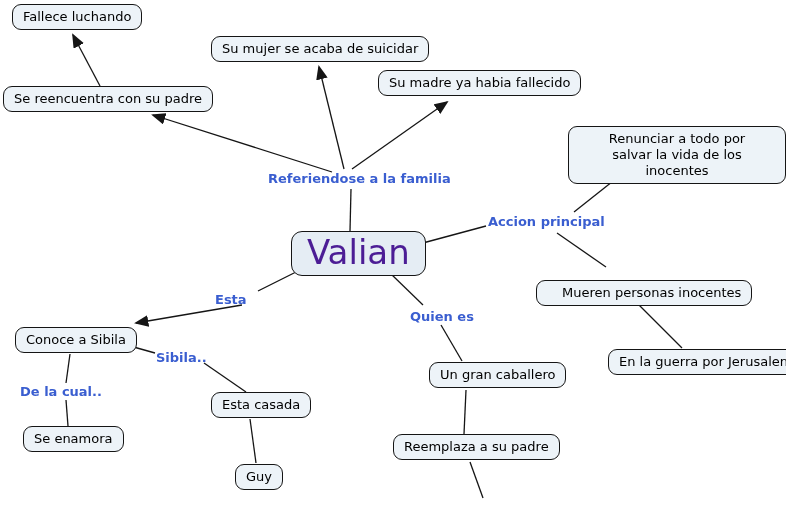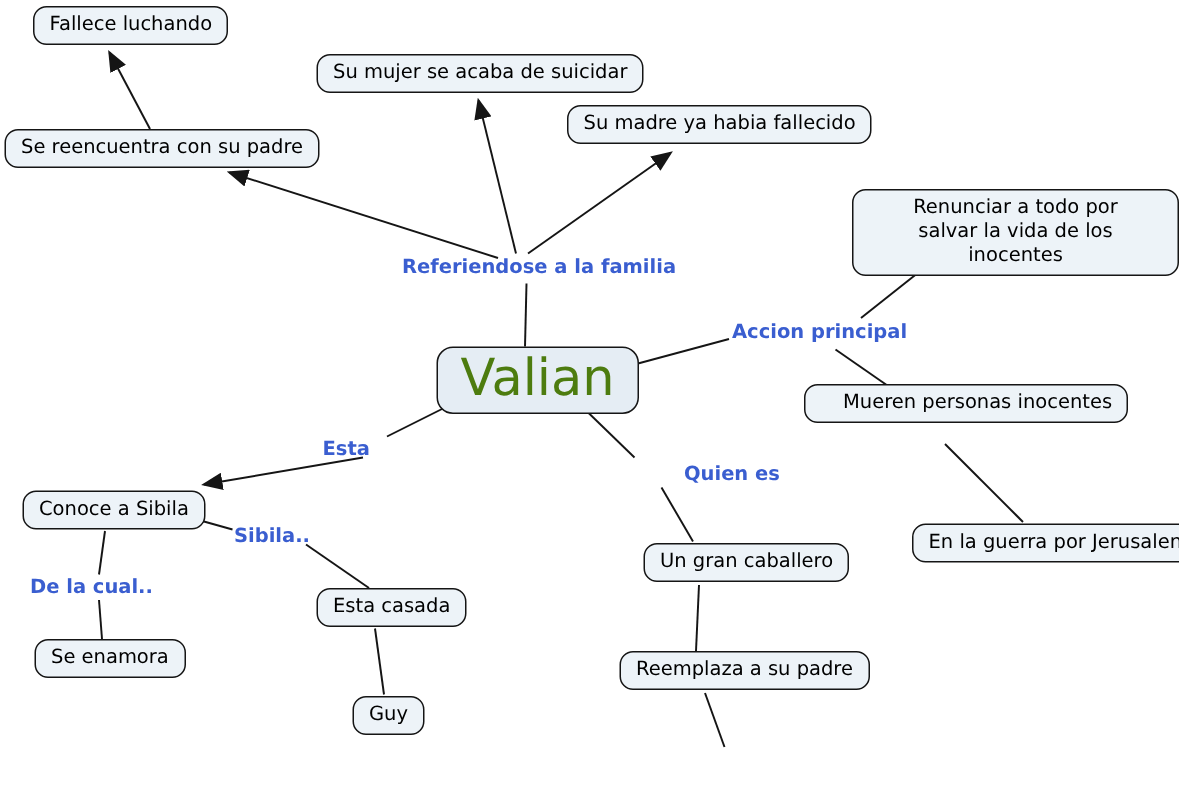--- a/index.html
+++ b/index.html
@@ -27,51 +27,51 @@
   }
   .node.multiline{white-space:pre-line;}
   .main-node{
     position:absolute;
     left:291px;top:231px;
     background:#e5edf4;
     border:1px solid #151515;
     border-radius:11px;
     padding:0px 15px 3px 15px;
     font-size:34px;
-    color:#4d7c0f;
+    color:#4c1d95;
     white-space:nowrap;
     box-sizing:border-box;
   }
   .link-label{
     position:absolute;
     color:#3a5ed0;
     font-weight:bold;
     font-size:13px;
     white-space:nowrap;
   }
   
-  #n-fallece{left:22px;top:4px;}
+  #n-fallece{left:12px;top:4px;}
   #n-reencuentra{left:3px;top:86px;}
   #n-mujer{left:211px;top:36px;}
   #n-madre{left:378px;top:70px;}
   #n-renunciar{left:568px;top:126px;}
-  #n-mueren{left:536px;top:256px;padding-left:25px;}
+  #n-mueren{left:536px;top:280px;padding-left:25px;}
   #n-guerra{left:608px;top:349px;}
   #n-conoce{left:15px;top:327px;}
   #n-enamora{left:23px;top:426px;}
   #n-casada{left:211px;top:392px;}
   #n-guy{left:235px;top:464px;}
   #n-caballero{left:408px;top:362px;margin-left:21px;}
-  #n-reemplaza{left:393px;top:434px;margin-left:20px;}
+  #n-reemplaza{left:393px;top:434px;}
   #n-protector{left:377px;top:499px;}
   
   #ll-familia{left:268px;top:171px;}
   #ll-accion{left:488px;top:214px;}
   #ll-amor{left:215px;top:292px;}
-  #ll-quien{left:410px;top:309px;margin-left:46px;}
+  #ll-quien{left:410px;top:309px;}
   #ll-sibila{left:156px;top:350px;}
   #ll-delacual{left:20px;top:384px;}
 </style>
 </head>
 <body>
 
 <div id="canvas">
 
   <svg class="links">
     <defs>

